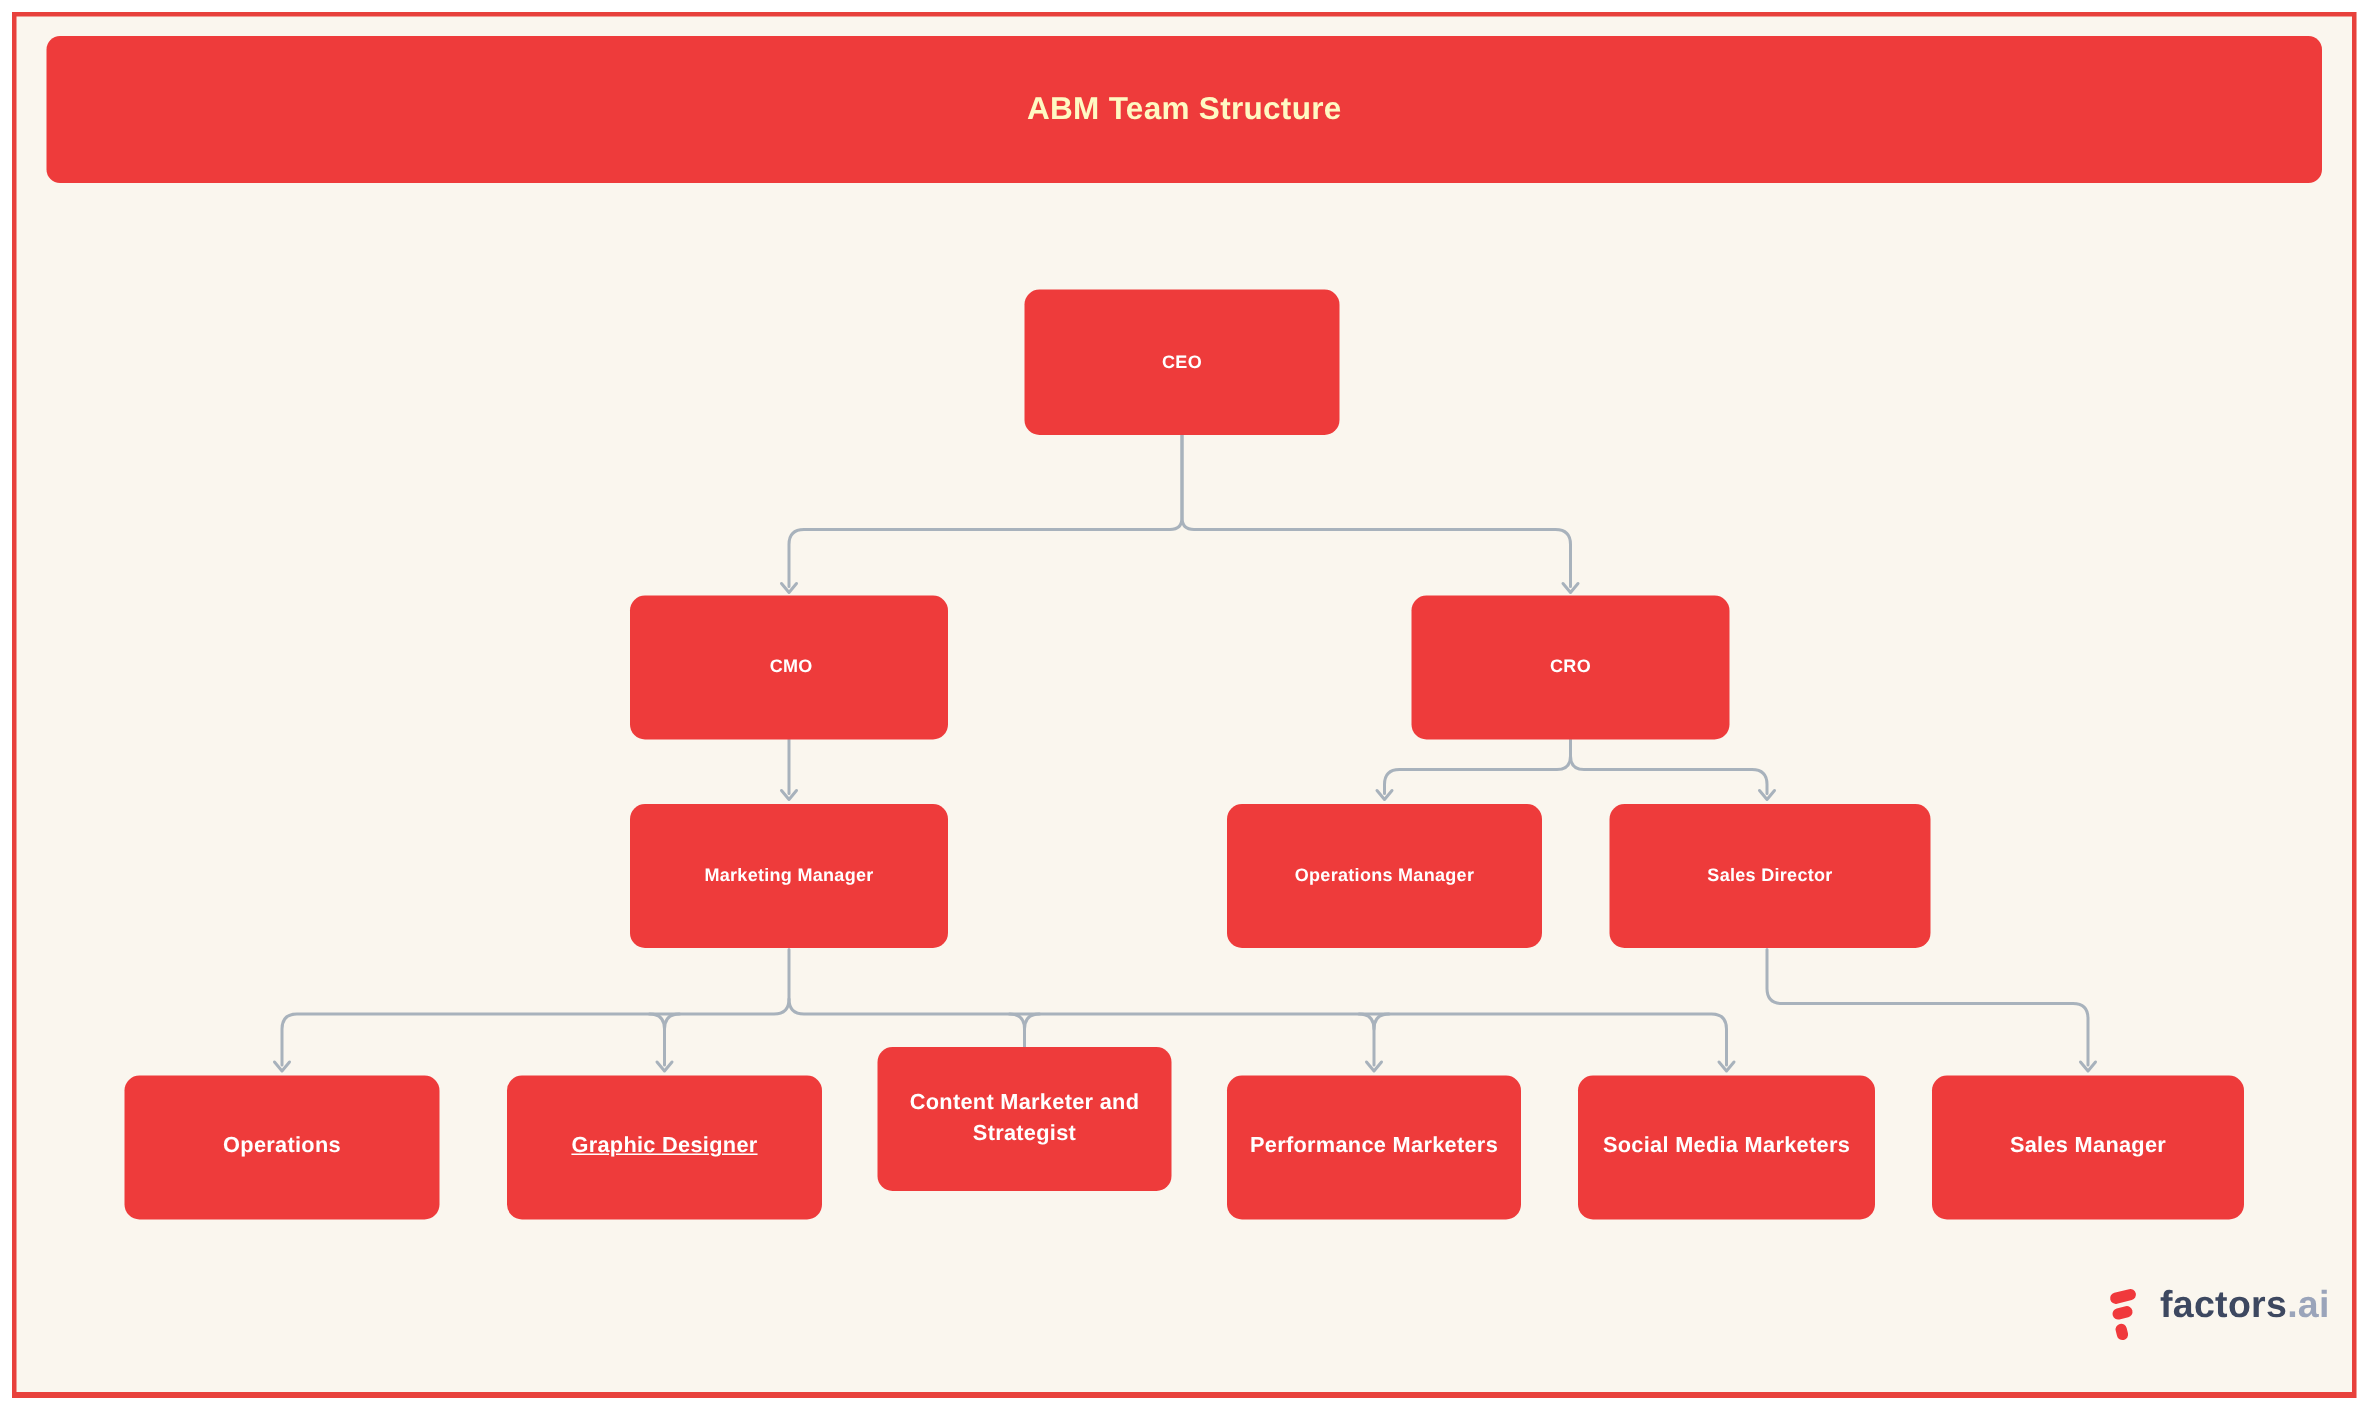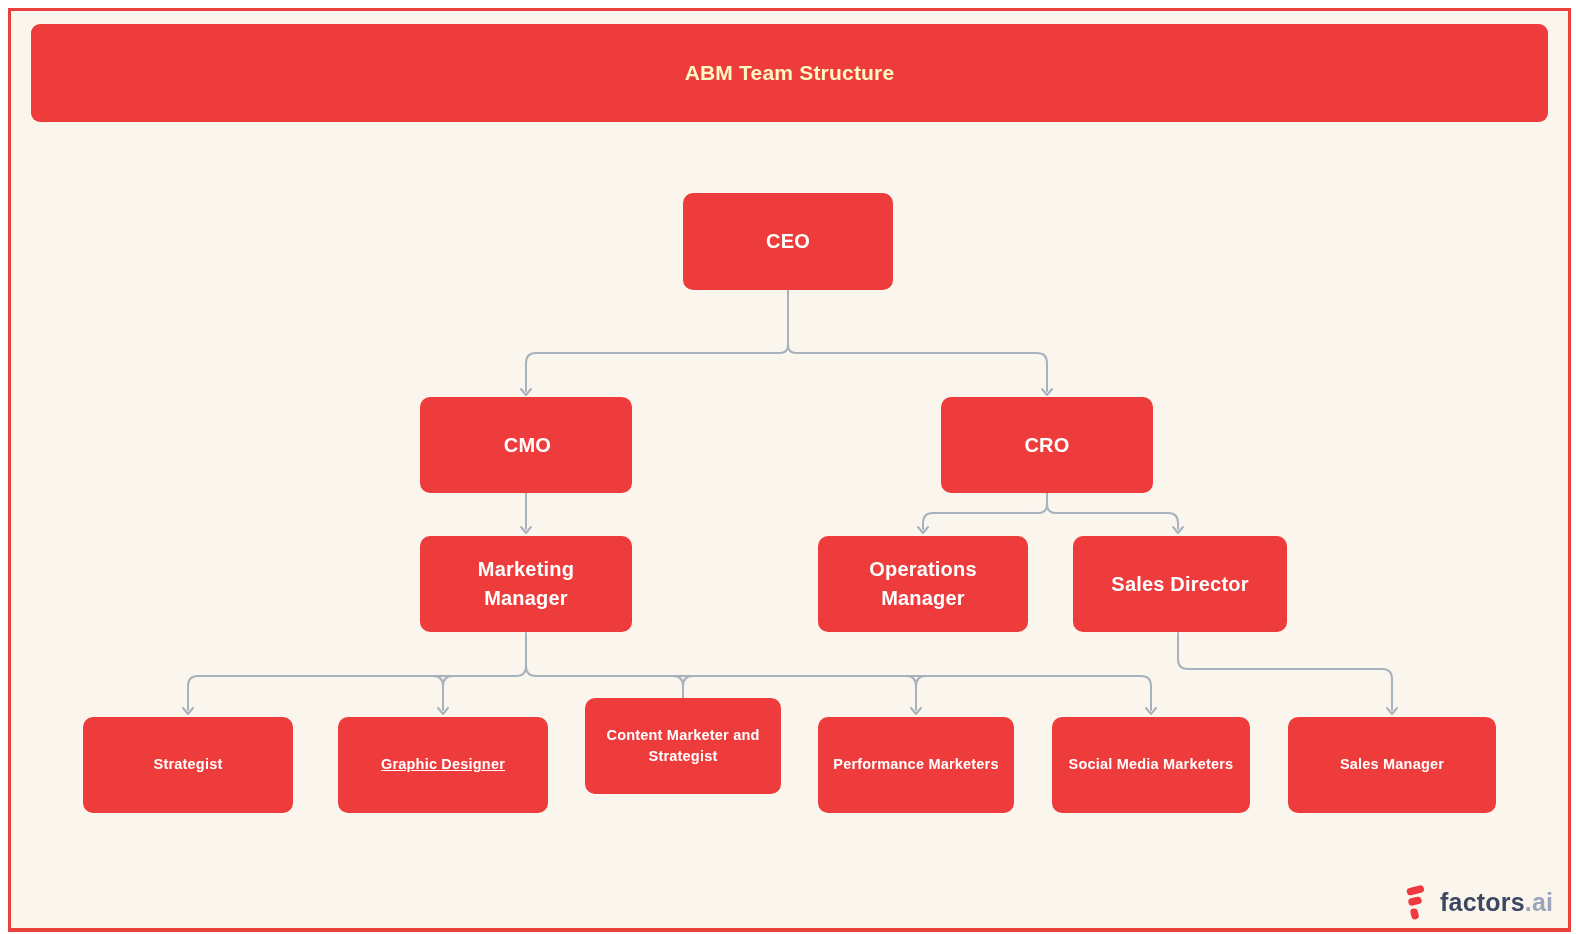--- a/index.html
+++ b/index.html
@@ -56,38 +56,37 @@
   .node {
     position: absolute;
     background: #ee3b3b;
     border-radius: 10px;
     display: flex;
     align-items: center;
     justify-content: center;
     text-align: center;
     color: #ffffff;
     font-weight: bold;
-    font-size: 20px;
+    font-size: 12px;
     letter-spacing: 0.2px;
     box-sizing: border-box;
     padding: 0 14px;
     line-height: 1.45;
   }
   .node.small {
     font-size: 14.5px;
   }
   .logo {
     position: absolute;
     left: 1404px;
     top: 856px;
     height: 44px;
     display: flex;
-    align-items: center;
+    align-items: flex-start;
     gap: 9px;
-    margin-top: 24px;
   }
   .logo-text {
     font-size: 25px;
     font-weight: bold;
     letter-spacing: 0.2px;
   }
   .logo-brand { color: #3d4860; }
   .logo-suffix { color: #9aa4ba; }
 </style>
 </head>
@@ -156,21 +155,21 @@
 
 <div class="node" style="left:818px; top:536px; width:210px; height:96px;">
   <span>Operations Manager</span>
 </div>
 
 <div class="node" style="left:1073px; top:536px; width:214px; height:96px;">
   <span>Sales Director</span>
 </div>
 
 <div class="node small" style="left:83px; top:717px; width:210px; height:96px;">
-  <span>Strategist</span>
+  <span>Operations</span>
 </div>
 
 <div class="node small" style="left:338px; top:717px; width:210px; height:96px;text-decoration:underline;">
   <span>Graphic Designer</span>
 </div>
 
 <div class="node small" style="left:585px; top:698px; width:196px; height:96px; padding:0 20px;justify-content:center;">
   <span>Content Marketer and Strategist</span>
 </div>
 

